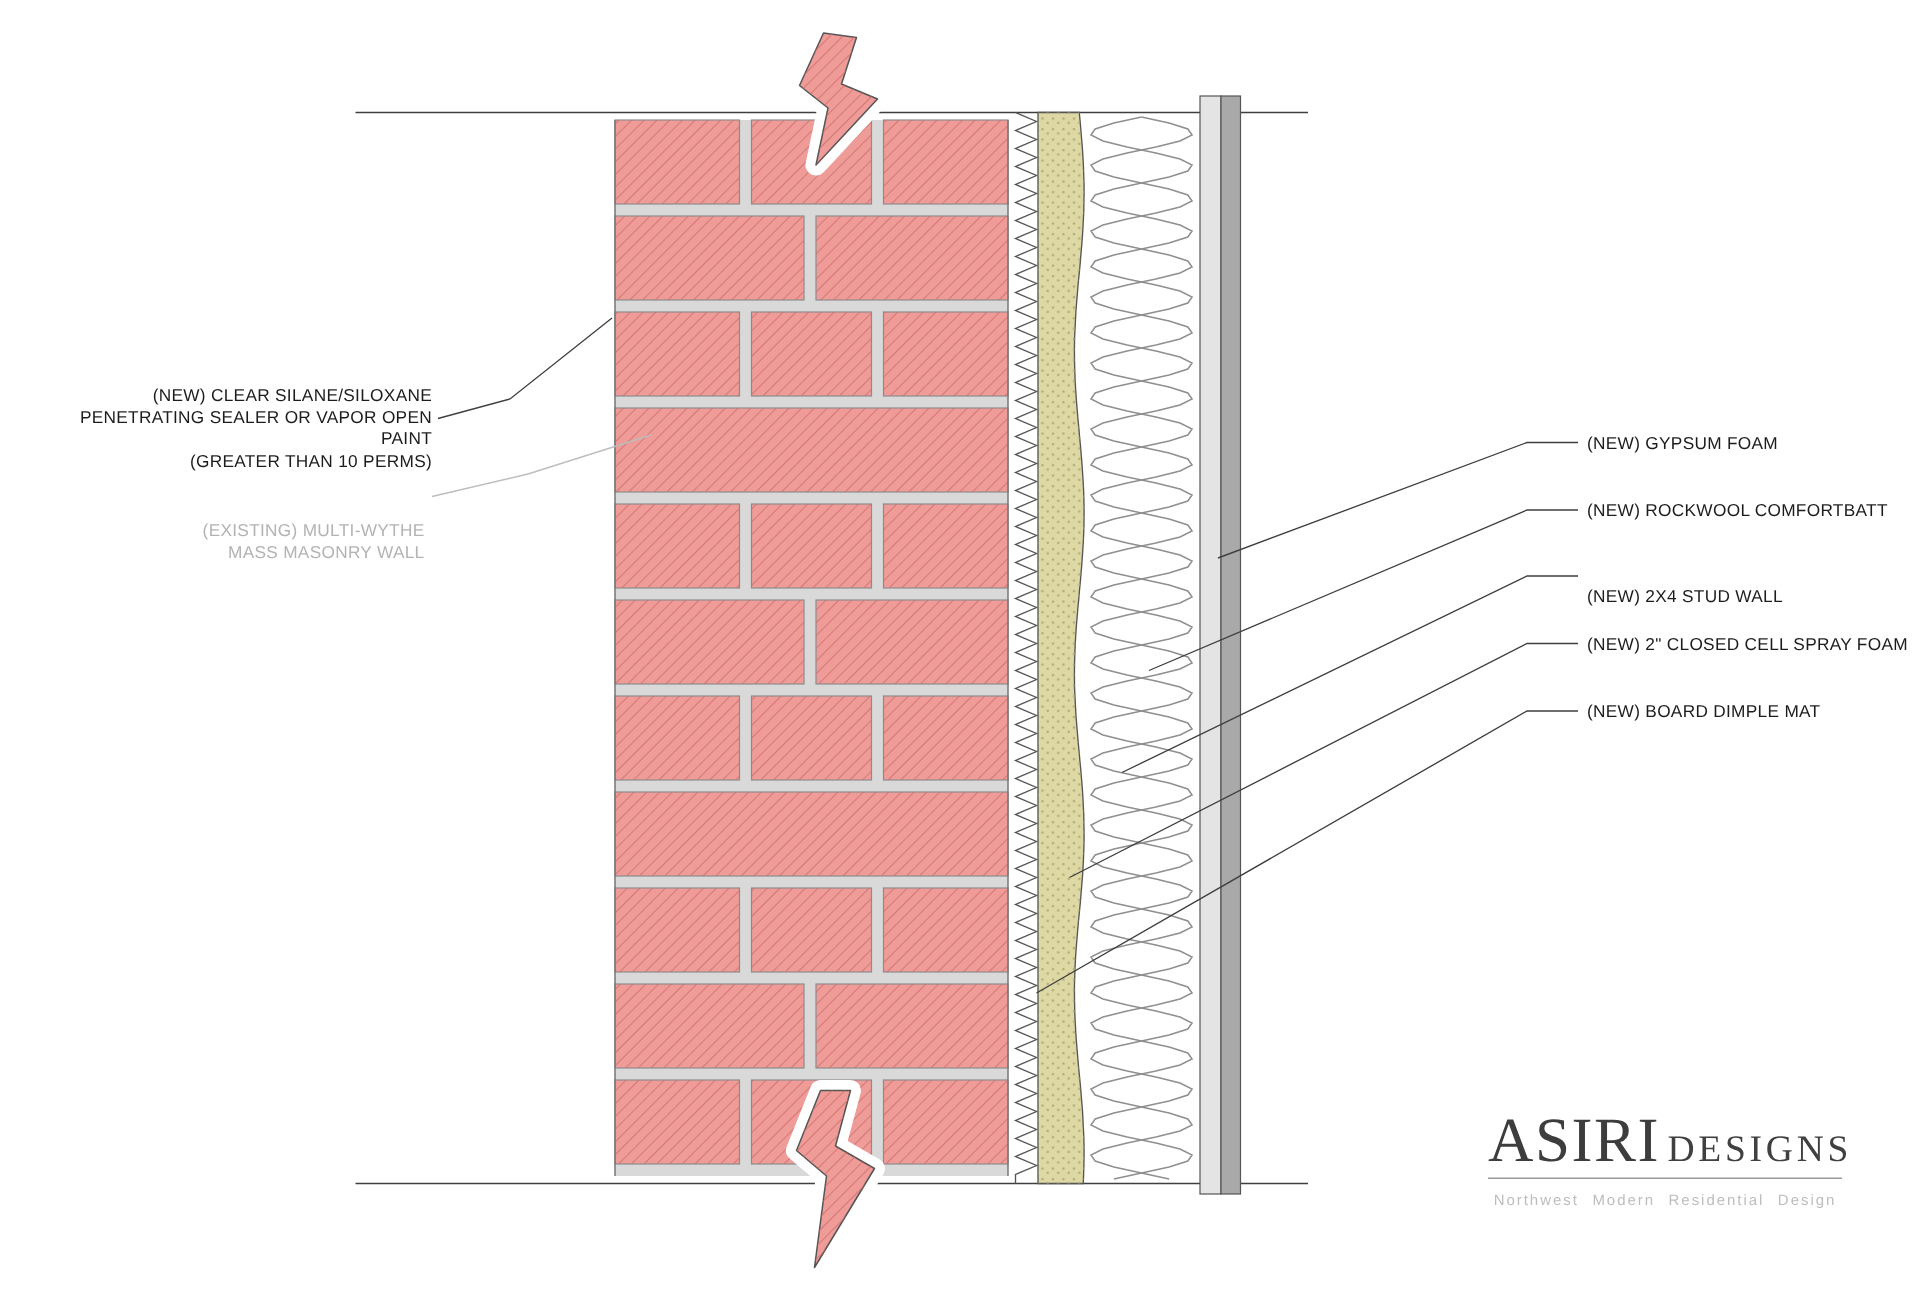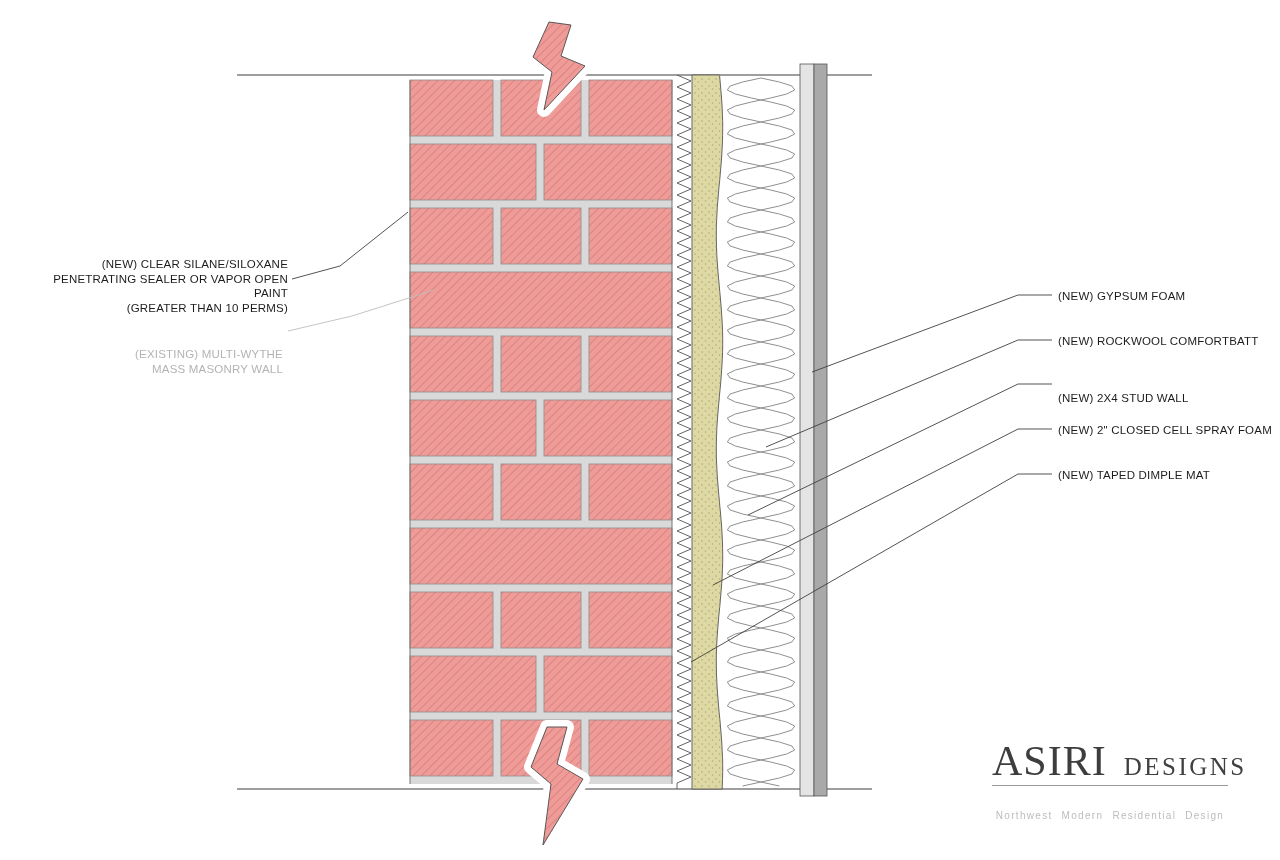--- a/index.html
+++ b/index.html
@@ -19,26 +19,26 @@
   }
   .callout.right-align{text-align:right;}
   .callout.muted{color:#b3b3b3;}
   .leader{fill:none;stroke:var(--line-dark);stroke-width:.9;}
   .leader.gray{stroke:var(--line-gray);}
   .hline{stroke:var(--line-dark);stroke-width:1.1;}
   .batt-line{fill:none;stroke:#8f8f8f;stroke-width:1;}
   .zig{fill:none;stroke:#555;stroke-width:.9;}
   
   #logo{position:absolute;left:992px;top:740px;width:236px;}
-  #logo .row{display:flex;align-items:baseline;gap:17px;font-family:"Liberation Serif", serif;}
+  #logo .row{display:flex;align-items:baseline;gap:5px;font-family:"Liberation Serif", serif;}
   #logo .word1{font-size:42px;color:#3d3d3d;letter-spacing:1px;line-height:1;}
   #logo .word2{font-size:25px;color:#404040;letter-spacing:2.5px;line-height:1;}
   #logo .rule{border-top:1px solid #9a9a9a;margin-top:3px;}
   #logo .tagline{
-    margin-top:24px;font-size:10px;letter-spacing:1.3px;word-spacing:5px;
+    margin-top:9px;font-size:10px;letter-spacing:1.3px;word-spacing:5px;
     color:#bdbdbd;text-align:center;white-space:nowrap;
   }
 </style>
 </head>
 <body>
 
 <div id="stage">
 
   <svg id="drawing" width="1280" height="860" viewBox="0 0 1280 860">
     <defs>
@@ -146,21 +146,21 @@
   <div class="callout right-align" style="left:20px;top:257px;width:268px;">(NEW) CLEAR SILANE/SILOXANE
 PENETRATING SEALER OR VAPOR OPEN PAINT
 (GREATER THAN 10 PERMS)</div>
   <div class="callout right-align muted" style="left:20px;top:319px;width:263px;margin-top:28px;">(EXISTING) MULTI-WYTHE
 MASS MASONRY WALL</div>
 
   <div class="callout" style="left:1058px;top:289px;">(NEW) GYPSUM FOAM</div>
   <div class="callout" style="left:1058px;top:334px;">(NEW) ROCKWOOL COMFORTBATT</div>
   <div class="callout" style="left:1058px;top:378px;margin-top:13px;">(NEW) 2X4 STUD WALL</div>
   <div class="callout" style="left:1058px;top:423px;">(NEW) 2" CLOSED CELL SPRAY FOAM</div>
-  <div class="callout" style="left:1058px;top:468px;">(NEW) TAPED DIMPLE MAT</div>
+  <div class="callout" style="left:1058px;top:468px;">(NEW) BOARD DIMPLE MAT</div>
 
   <div id="logo">
     <div class="row">
       <span class="word1">ASIRI</span>
       <span class="word2">DESIGNS</span>
     </div>
     <div class="rule"></div>
     <div class="tagline">Northwest Modern Residential Design</div>
   </div>
 </div>

